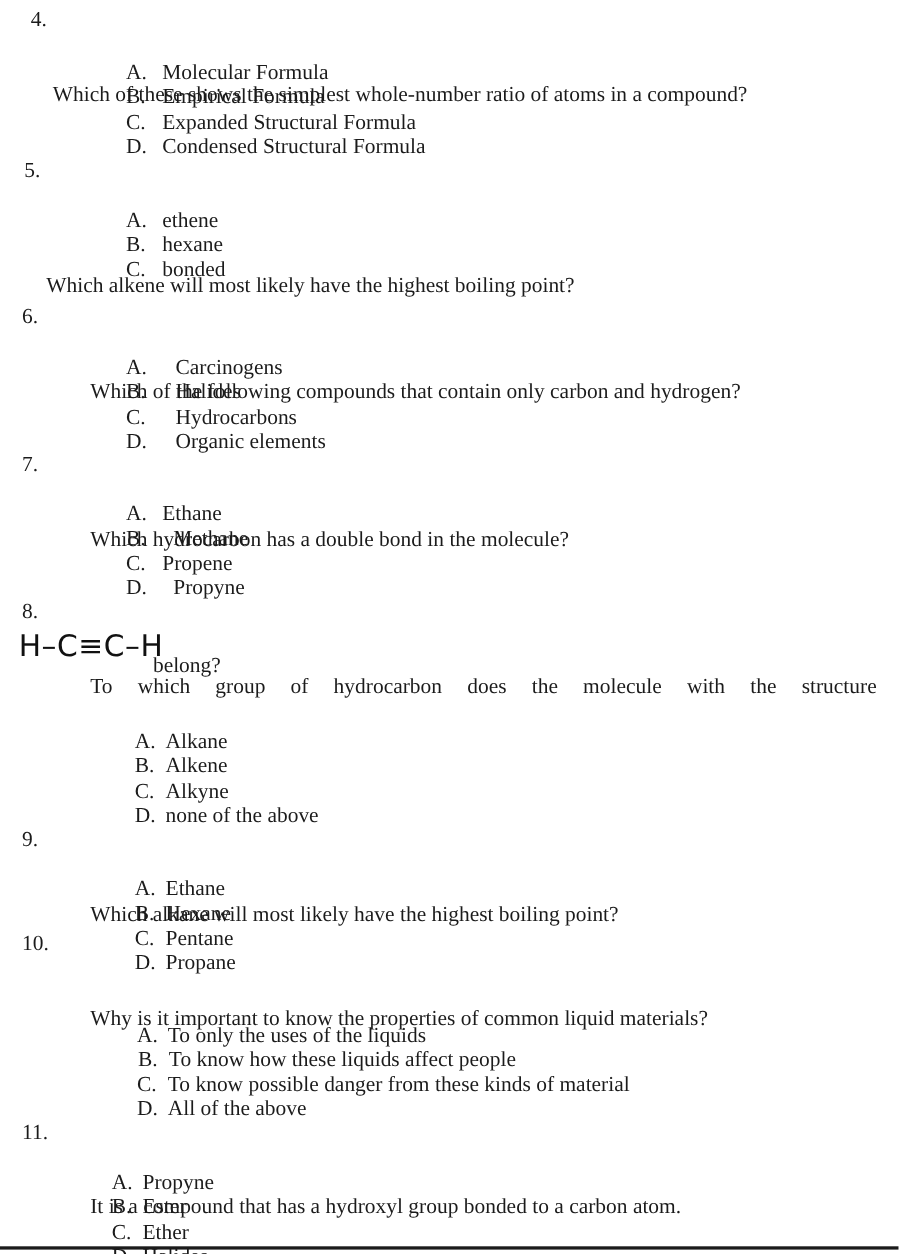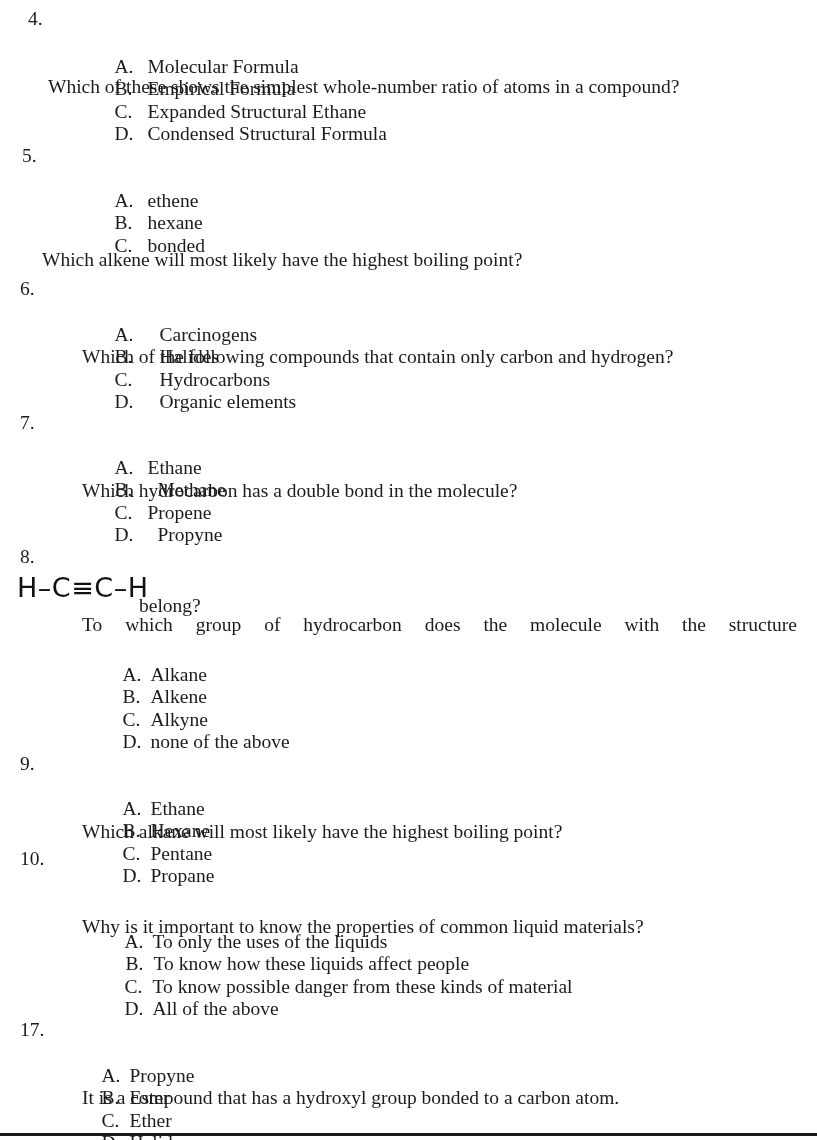--- a/index.html
+++ b/index.html
@@ -108,21 +108,21 @@
       <span class="q-text" style="padding-left:20px;">Which of these shows the simplest whole-number ratio of atoms in a compound?</span>
     </div>
   </div>
   <div class="opt" style="left:95px; top:33px;">
     <span class="letter" style="width:33px;">A.</span><span class="label">Molecular Formula</span>
   </div>
   <div class="opt" style="left:95px; top:55.5px;">
     <span class="letter" style="width:33px;">B.</span><span class="label">Empirical Formula</span>
   </div>
   <div class="opt" style="left:95px; top:78px;">
-    <span class="letter" style="width:33px;">C.</span><span class="label">Expanded Structural Ethane</span>
+    <span class="letter" style="width:33px;">C.</span><span class="label">Expanded Structural Formula</span>
   </div>
   <div class="opt" style="left:95px; top:100.5px;">
     <span class="letter" style="width:33px;">D.</span><span class="label">Condensed Structural Formula</span>
   </div>
 
   <div class="q-block" style="top:145px;">
     <div class="q-line" style="padding-left:22px;">
       <span class="q-num" style="left:22px;">5.</span>
       <span class="q-text" style="padding-left:20px;margin-top:36px;">Which alkene will most likely have the highest boiling point?</span>
     </div>
@@ -230,21 +230,21 @@
   </div>
   <div class="opt" style="left:105px; top:953px;">
     <span class="letter" style="width:28px;">C.</span><span class="label">To know possible danger from these kinds of material</span>
   </div>
   <div class="opt" style="left:105px; top:975.5px;">
     <span class="letter" style="width:28px;">D.</span><span class="label">All of the above</span>
   </div>
 
   <div class="q-block" style="top:1019px;">
     <div class="q-line" style="padding-left:20px;">
-      <span class="q-num" style="left:20px;">17.</span>
+      <span class="q-num" style="left:20px;">11.</span>
       <span class="q-text" style="padding-left:62px;">It is a compound that has a hydroxyl group bonded to a carbon atom.</span>
     </div>
   </div>
   <div class="opt" style="left:82px; top:1042px;">
     <span class="letter" style="width:28px;">A.</span><span class="label">Propyne</span>
   </div>
   <div class="opt" style="left:82px; top:1064.5px;">
     <span class="letter" style="width:28px;">B.</span><span class="label">Ester</span>
   </div>
   <div class="opt" style="left:82px; top:1087px;">

